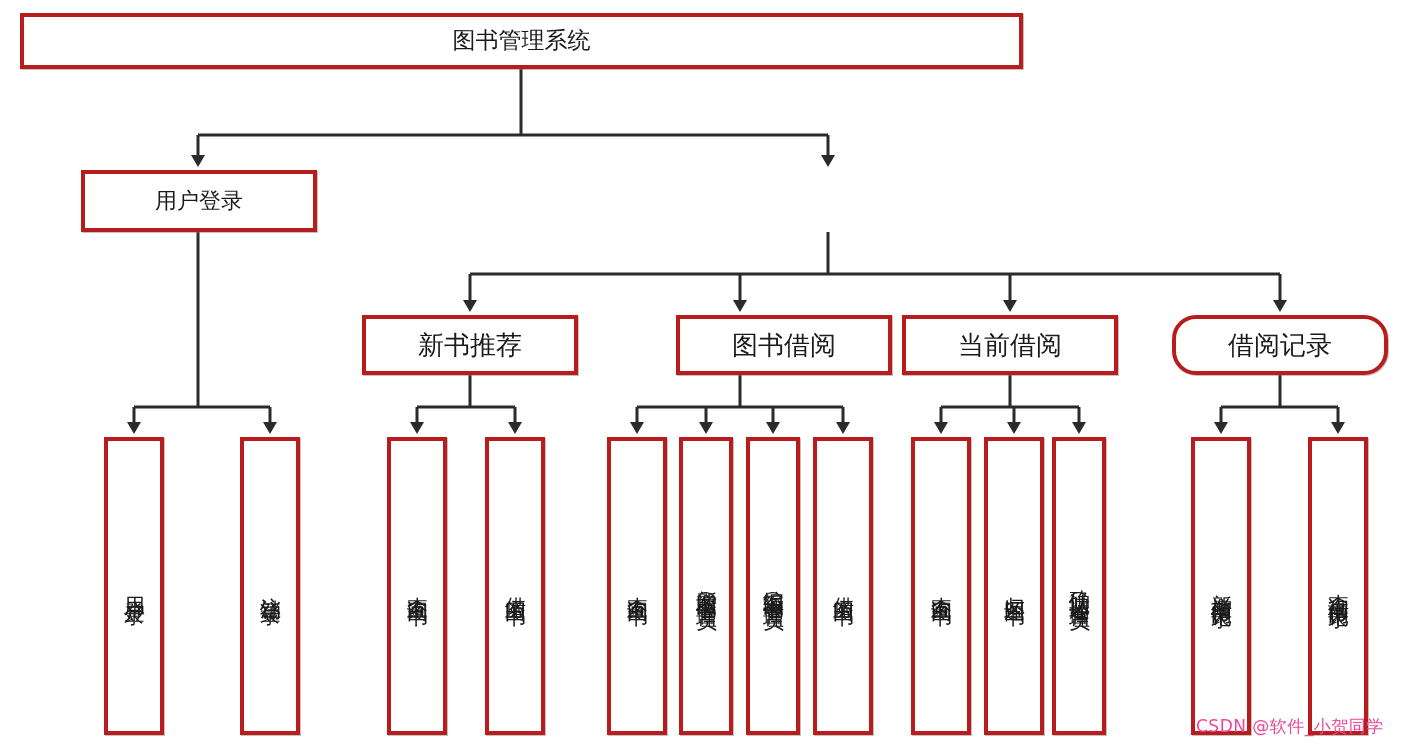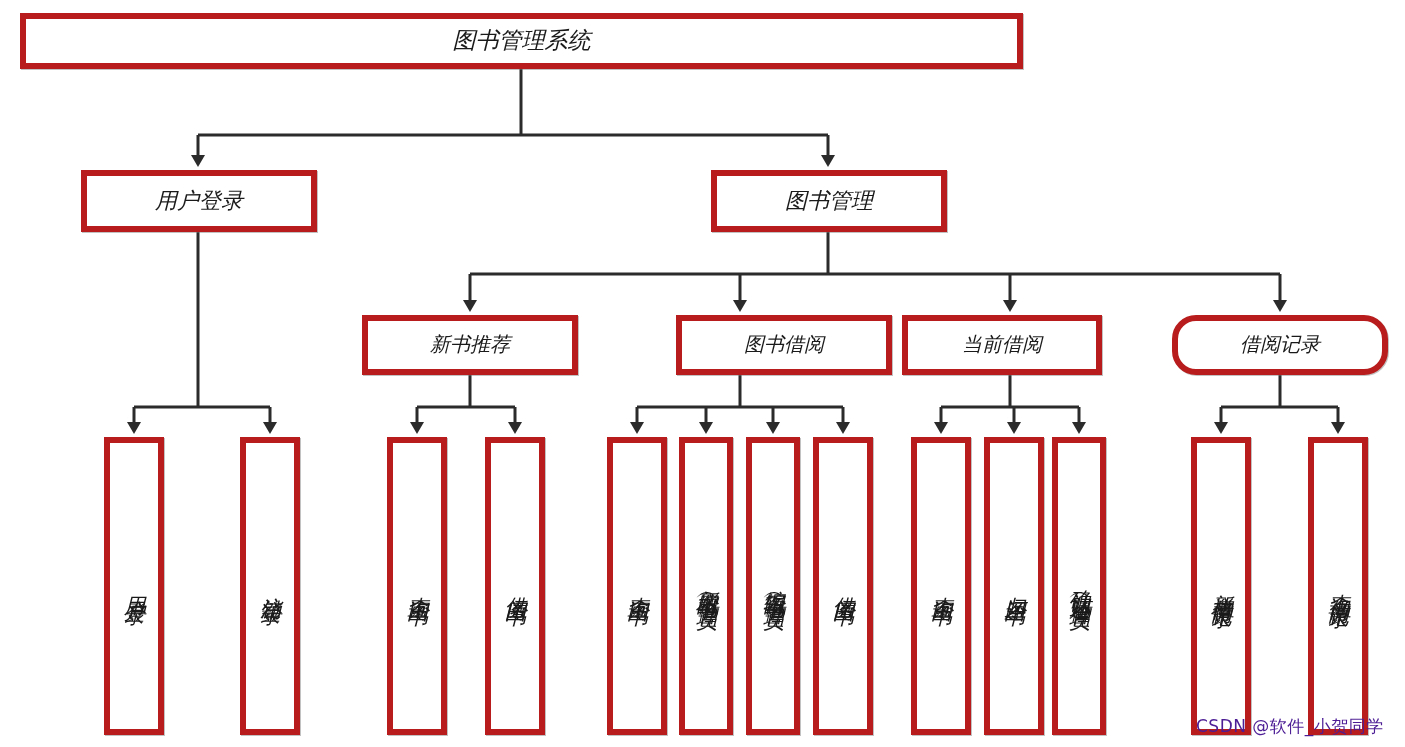--- a/index.html
+++ b/index.html
@@ -22,56 +22,55 @@
     position: absolute;
     left: 0;
     top: 0;
     width: 1405px;
     height: 747px;
     pointer-events: none;
   }
   .node {
     position: absolute;
     box-sizing: border-box;
-    border: 6px solid #b91c1c;
+    border: 4px solid #b91c1c;
     background: #ffffff;
     display: flex;
     align-items: center;
     justify-content: center;
     color: #1a1a1a;
     box-shadow: 1px 1px 0 rgba(120,120,120,0.45);
-    font-style: italic;
   }
   .node .lbl {
     display: block;
     text-align: center;
     line-height: 1.18;
     white-space: nowrap;
   }
   
   .node.root .lbl   { font-size: 23px; }
   .node.level2 .lbl { font-size: 22px; }
-  .node.level3 .lbl { font-size: 20px; }
+  .node.level3 .lbl { font-size: 26px; }
 
   
   .node.leaf {
     align-items: center;
     justify-content: center;
   }
   .node.leaf .lbl {
     writing-mode: vertical-rl;
     text-orientation: upright;
     font-size: 21px;
     letter-spacing: 3px;
     line-height: 1;
     max-height: 272px;
   }
   #watermark {
     position: absolute;
-    color: #4c1d95;
+    color: #ec4899;
     font-size: 17px;
     white-space: nowrap;
     letter-spacing: 0.5px;
   }
 </style>
 </head>
 <body>
 
 <div id="canvas">
 
@@ -126,31 +125,28 @@
     </g>
   </svg>
 
   <div class="node root" style="left:20px; top:13px; width:1003px; height:56px;">
     <span class="lbl">图书管理系统</span>
   </div>
 
   <div class="node level2" style="left:81px; top:170px; width:236px; height:62px;">
     <span class="lbl">用户登录</span>
   </div>
-  <div class="node level2" style="left:711px; top:170px; width:236px; height:62px;">
-    <span class="lbl">图书管理</span>
-  </div>
 
   <div class="node level3" style="left:362px; top:315px; width:216px; height:60px;">
     <span class="lbl">新书推荐</span>
   </div>
   <div class="node level3" style="left:632px; top:315px; width:216px; height:60px;margin-left:44px;">
     <span class="lbl">图书借阅</span>
   </div>
-  <div class="node level3" style="left:902px; top:315px; width:200px; height:60px;align-items:center;">
+  <div class="node level3" style="left:902px; top:315px; width:216px; height:60px;align-items:center;">
     <span class="lbl">当前借阅</span>
   </div>
   <div class="node level3" style="left:1172px; top:315px; width:216px; height:60px;border-radius:24px;">
     <span class="lbl">借阅记录</span>
   </div>
 
   <div class="node leaf" style="left:104px; top:437px; width:60px; height:298px;">
     <span class="lbl">用户登录</span>
   </div>
   <div class="node leaf" style="left:240px; top:437px; width:60px; height:298px;">

